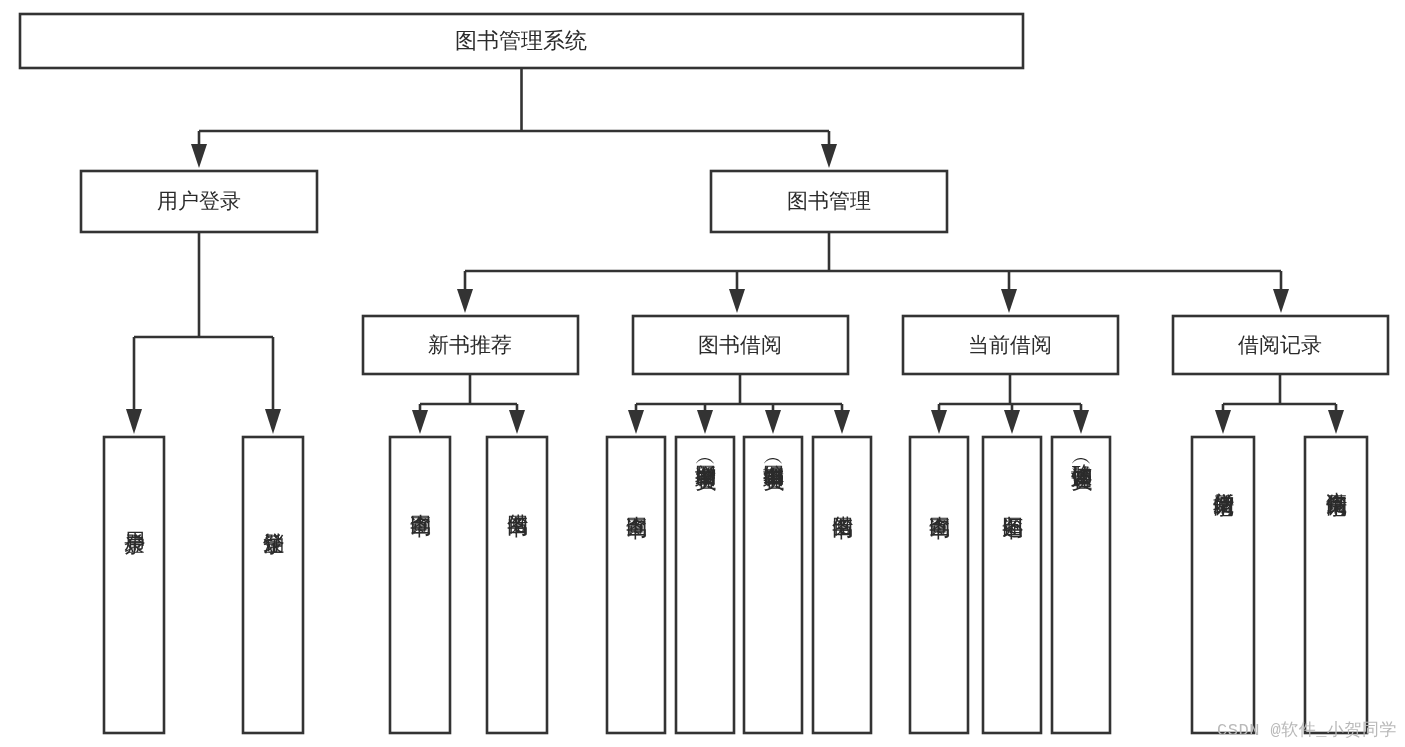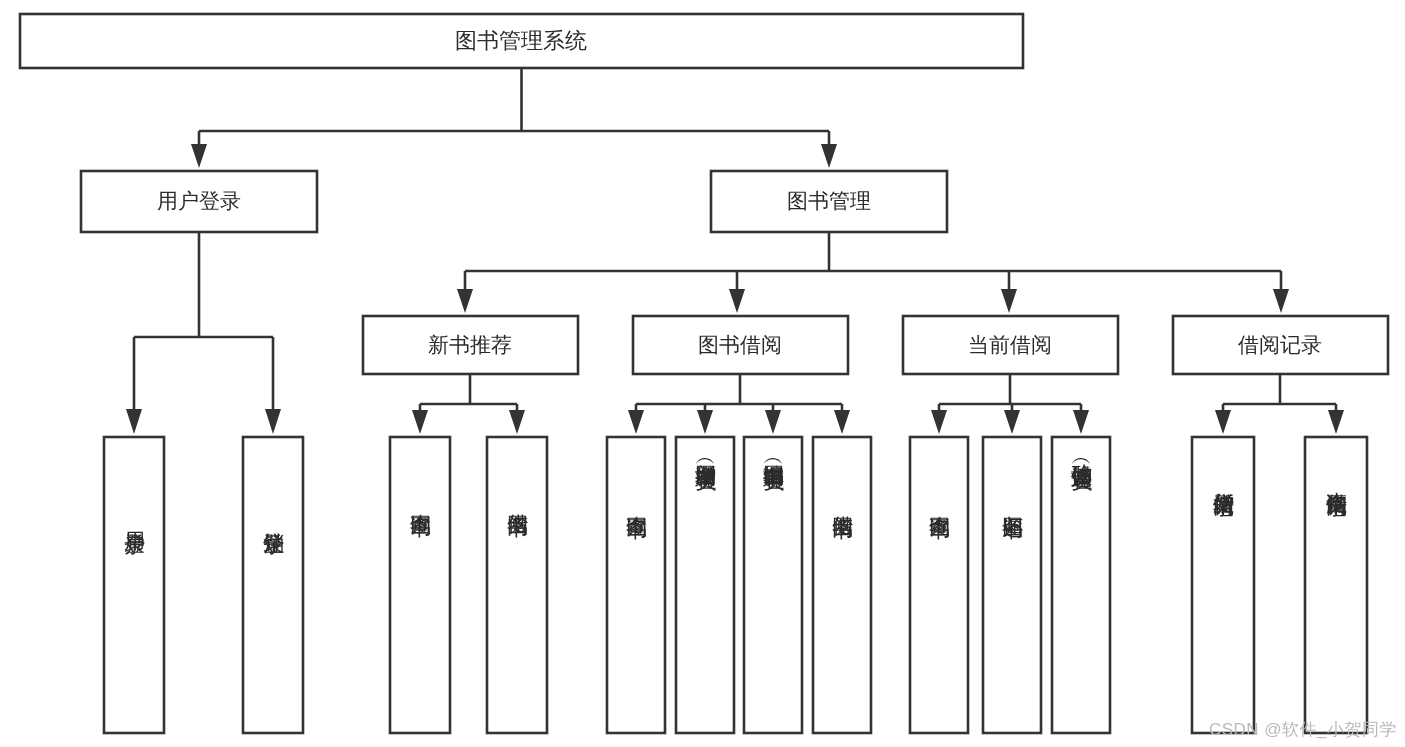--- a/index.html
+++ b/index.html
@@ -69,21 +69,21 @@
     font-size: 21px;
     line-height: 1.12;
     color: #2b2b2b;
     letter-spacing: 1px;
     white-space: nowrap;
   }
   .watermark {
     position: absolute;
     right: 8px;
     bottom: 6px;
-    font-family: Liberation Sans, sans-serif;
+    font-family: Liberation Mono, monospace;
     font-size: 17px;
     color: #b9b9b9;
     letter-spacing: 0.5px;
     user-select: none;
   }
 </style>
 </head>
 <body>
 
 <div id="diagram-root">

